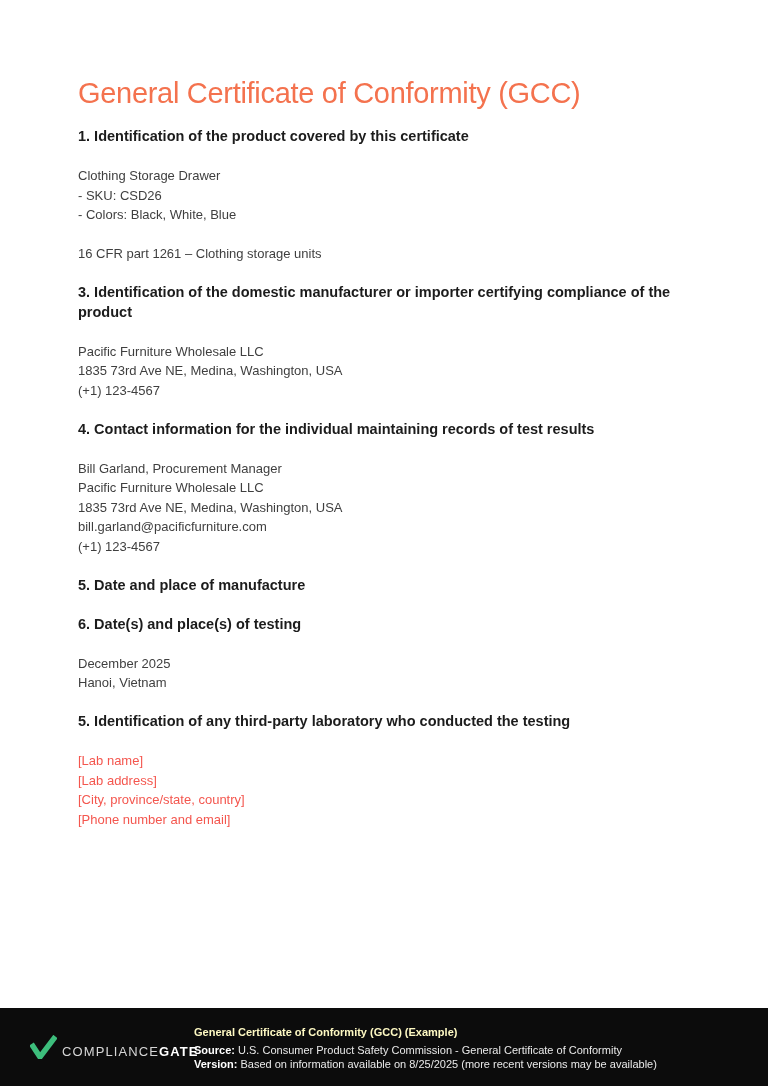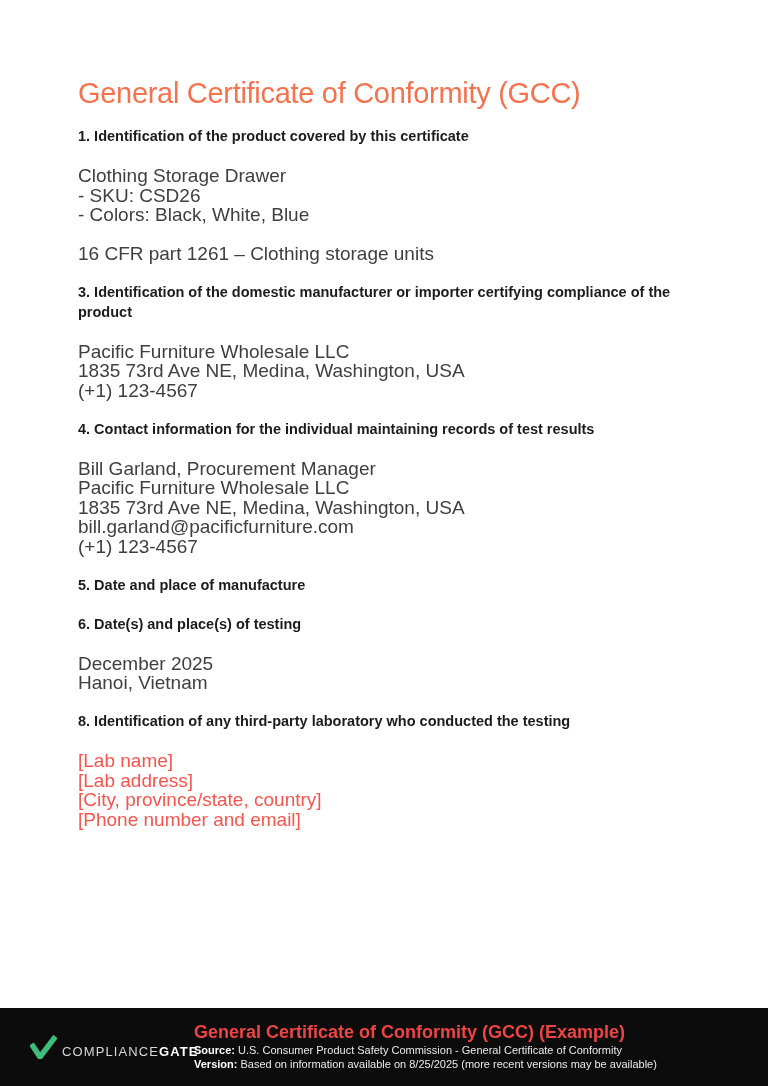--- a/index.html
+++ b/index.html
@@ -30,21 +30,21 @@
     margin: 0 0 19.5px 0;
     font-size: 14.5px;
     line-height: 19.5px;
     font-weight: 700;
     color: #1C1C1C;
   }
   .para {
     margin: 0 0 19.5px 0;
   }
   .line {
-    font-size: 19px;
+    font-size: 13px;
     line-height: 19.5px;
     color: #3F3F3F;
   }
   .para.placeholder .line {
     color: #F4564E;
   }
   .footer {
     position: absolute;
     left: 0;
     bottom: 0;
@@ -75,24 +75,24 @@
     white-space: nowrap;
   }
   .brand-text .bold {
     color: #ffffff;
     font-weight: 700;
   }
   .footer-info {
     margin-left: 14px;
   }
   .footer-title {
-    font-size: 18px;
+    font-size: 11px;
     line-height: 18px;
     font-weight: 700;
-    color: #ef4444;
+    color: #fef9c3;
     margin-bottom: 2px;
   }
   .footer-line {
     font-size: 11px;
     line-height: 14.5px;
     color: #E9E9E9;
   }
   .footer-line .lbl {
     font-weight: 700;
     color: #ffffff;
@@ -134,21 +134,21 @@
     </div>
 
     <h2 class="sec-heading">5. Date and place of manufacture</h2>
 
     <h2 class="sec-heading">6. Date(s) and place(s) of testing</h2>
     <div class="para">
       <div class="line">December 2025</div>
       <div class="line">Hanoi, Vietnam</div>
     </div>
 
-    <h2 class="sec-heading">8. Identification of any third-party laboratory who conducted the testing</h2>
+    <h2 class="sec-heading">5. Identification of any third-party laboratory who conducted the testing</h2>
     <div class="para placeholder">
       <div class="line">[Lab name]</div>
       <div class="line">[Lab address]</div>
       <div class="line">[City, province/state, country]</div>
       <div class="line">[Phone number and email]</div>
     </div>
 
   </div>
 
   <div class="footer">

